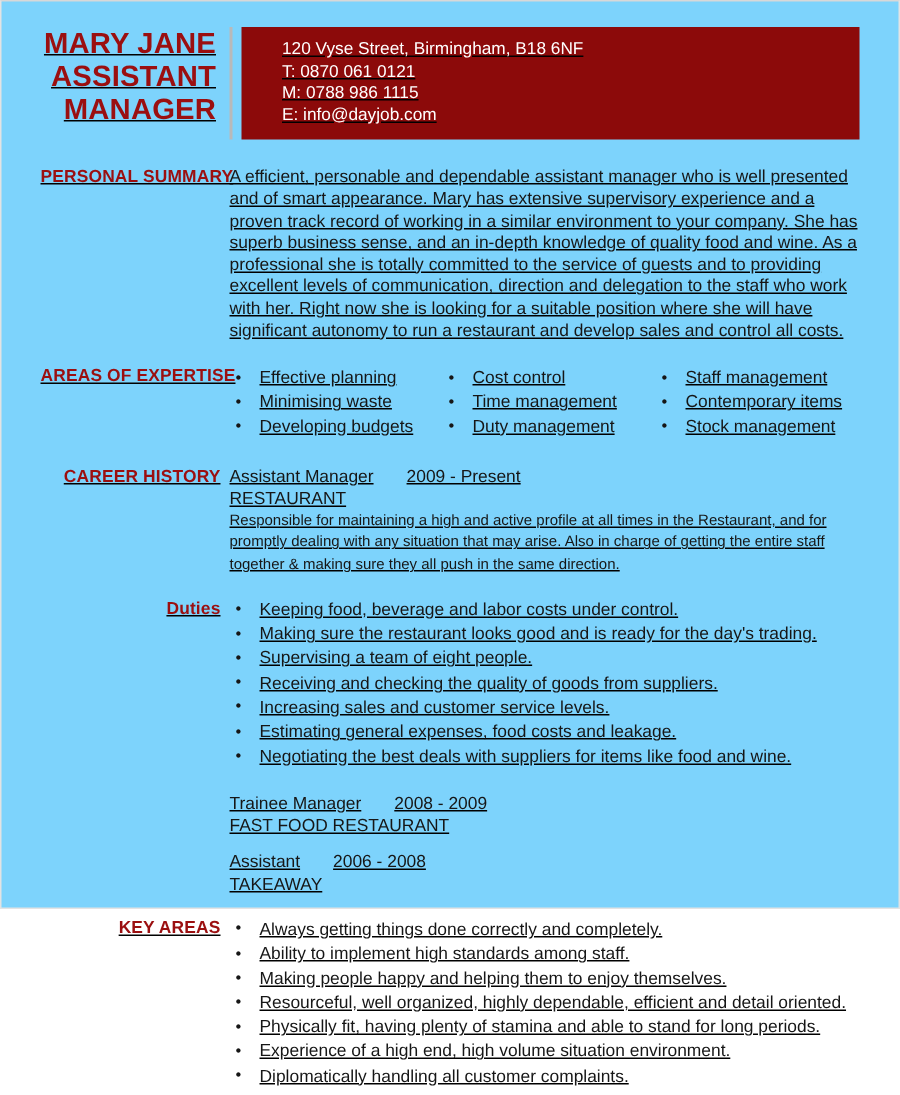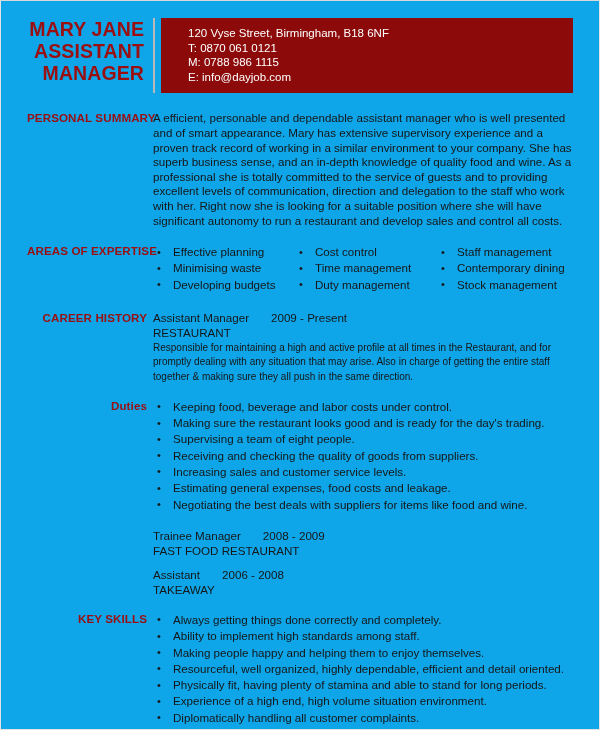--- a/index.html
+++ b/index.html
@@ -10,25 +10,26 @@
   body {
     width: 600px;
     height: 730px;
     font-family: "Liberation Sans", sans-serif;
     overflow: hidden;
   }
 
   .page {
     position: relative;
     width: 600px;
-    height: 730px;
-    box-sizing: border-box;
-    background: #0ea5e9;
+    height: 606px;
+    box-sizing: border-box;
+    background: #7dd3fc;
     border: 1px solid #e3e3e3;
     border-top: 1px solid #d8d8d8;
+    text-decoration: underline;
   }
 
   
   .header {
     display: flex;
     align-items: stretch;
     padding: 17px 26px 0 26px;
     box-sizing: border-box;
   }
   .name-block {
@@ -212,21 +213,21 @@
         <div class="col">
           <ul class="bullets">
             <li>Cost control</li>
             <li>Time management</li>
             <li>Duty management</li>
           </ul>
         </div>
         <div class="col">
           <ul class="bullets">
             <li>Staff management</li>
-            <li>Contemporary dining</li>
+            <li>Contemporary items</li>
             <li>Stock management</li>
           </ul>
         </div>
       </div>
     </div>
   </div>
 
   <div class="spacer-18"></div>
 
   <div class="section">
@@ -279,21 +280,21 @@
         </div>
         <div class="job-employer">TAKEAWAY</div>
       </div>
     </div>
   </div>
 
   <div class="spacer-14"></div>
 
   <div class="section">
     <div class="label-col">
-      <div class="sec-label">KEY SKILLS</div>
+      <div class="sec-label">KEY AREAS</div>
     </div>
     <div class="content-col">
       <ul class="bullets">
         <li>Always getting things done correctly and completely.</li>
         <li>Ability to implement high standards among staff.</li>
         <li>Making people happy and helping them to enjoy themselves.</li>
         <li>Resourceful, well organized, highly dependable, efficient and detail oriented.</li>
         <li>Physically fit, having plenty of stamina and able to stand for long periods.</li>
         <li>Experience of a high end, high volume situation environment.</li>
         <li>Diplomatically handling all customer complaints.</li>

